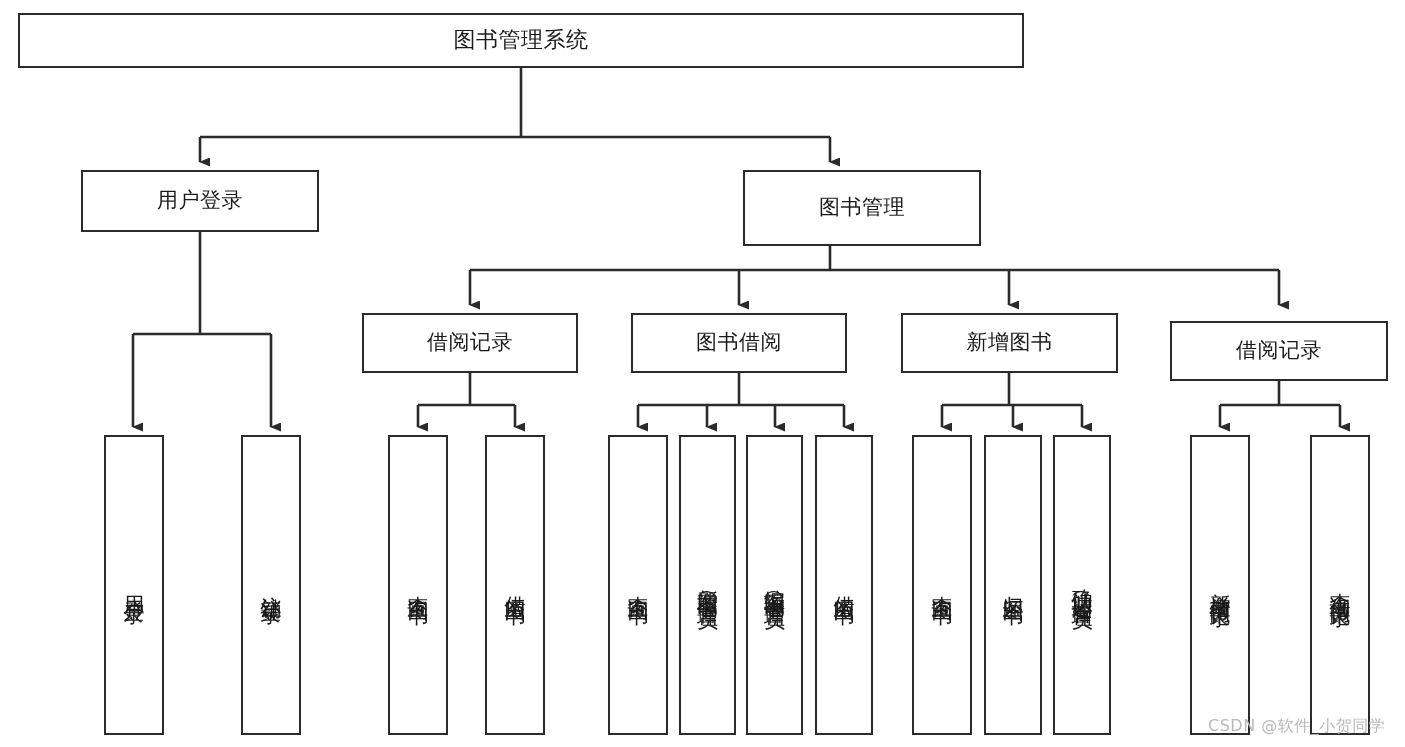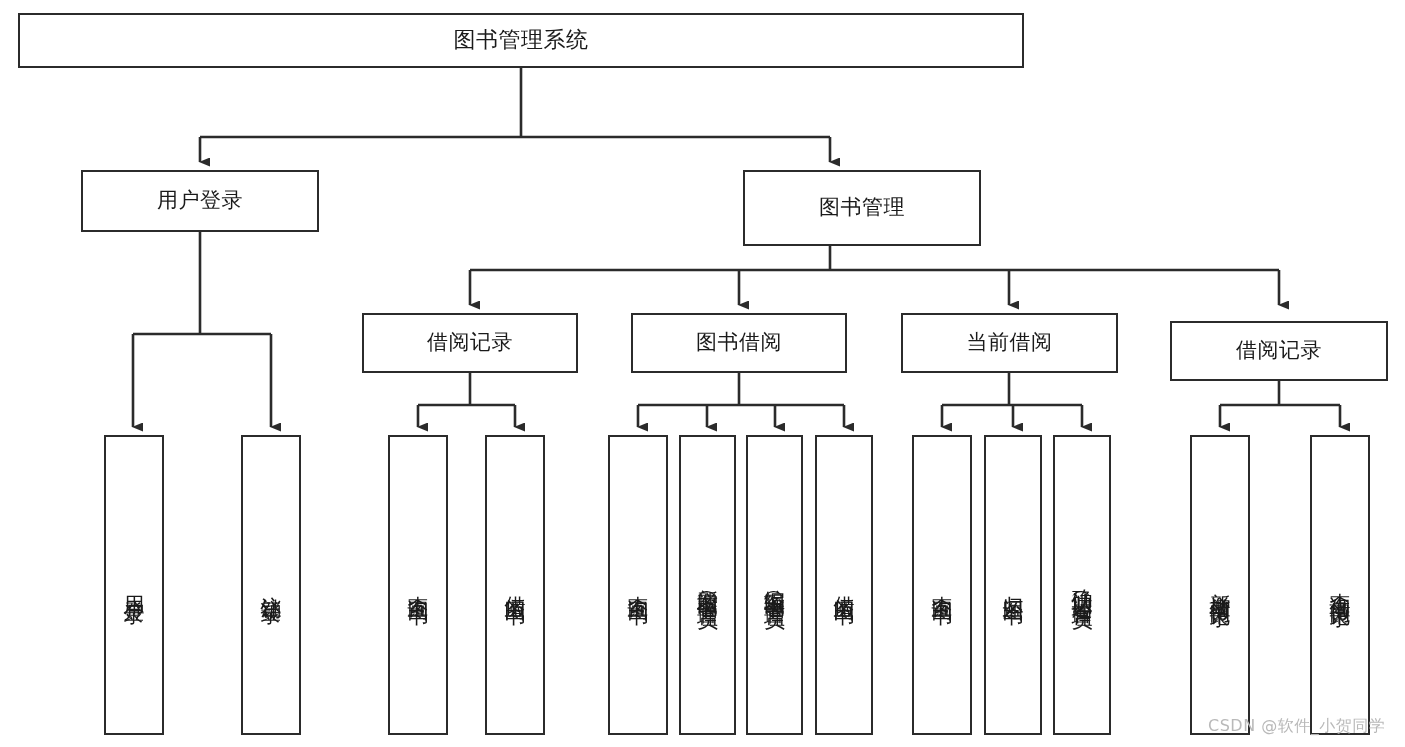--- a/index.html
+++ b/index.html
@@ -136,21 +136,21 @@
     <span class="label">图书管理</span>
   </div>
 
   <div class="node horiz" style="left: 362px; top: 313px; width: 216px; height: 60px;">
     <span class="label">借阅记录</span>
   </div>
   <div class="node horiz" style="left: 631px; top: 313px; width: 216px; height: 60px;">
     <span class="label">图书借阅</span>
   </div>
   <div class="node horiz" style="left: 901px; top: 313px; width: 217px; height: 60px;">
-    <span class="label">当前借阅</span>
+    <span class="label">新增图书</span>
   </div>
   <div class="node horiz" style="left: 1170px; top: 313px; width: 218px; height: 60px; margin-top: 8px;">
     <span class="label">借阅记录</span>
   </div>
 
   <div class="node vert" style="left: 104px; top: 435px; width: 60px; height: 300px;">
     <span class="label">用户登录</span>
   </div>
   <div class="node vert" style="left: 241px; top: 435px; width: 60px; height: 300px;">
     <span class="label">注销登录</span>

